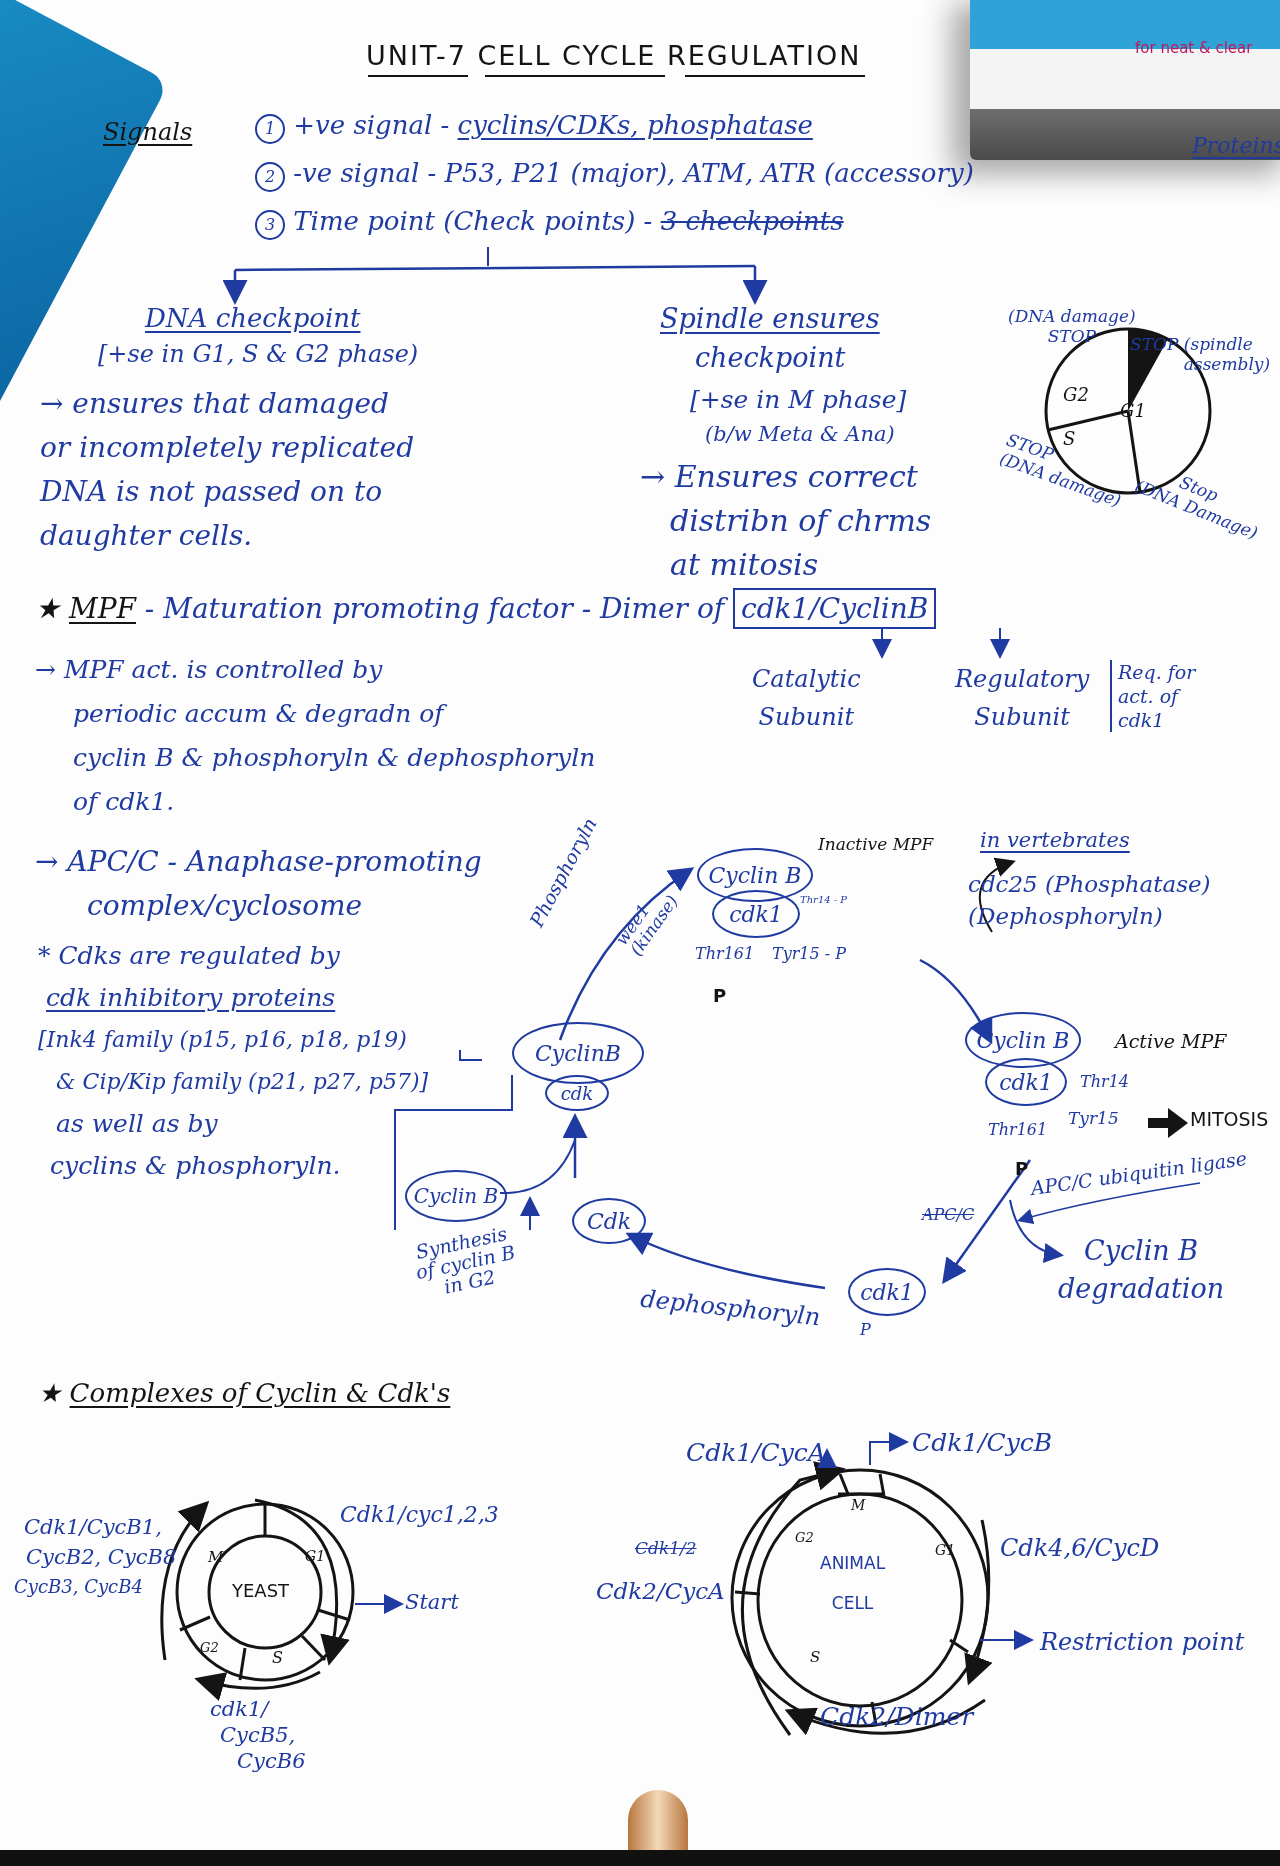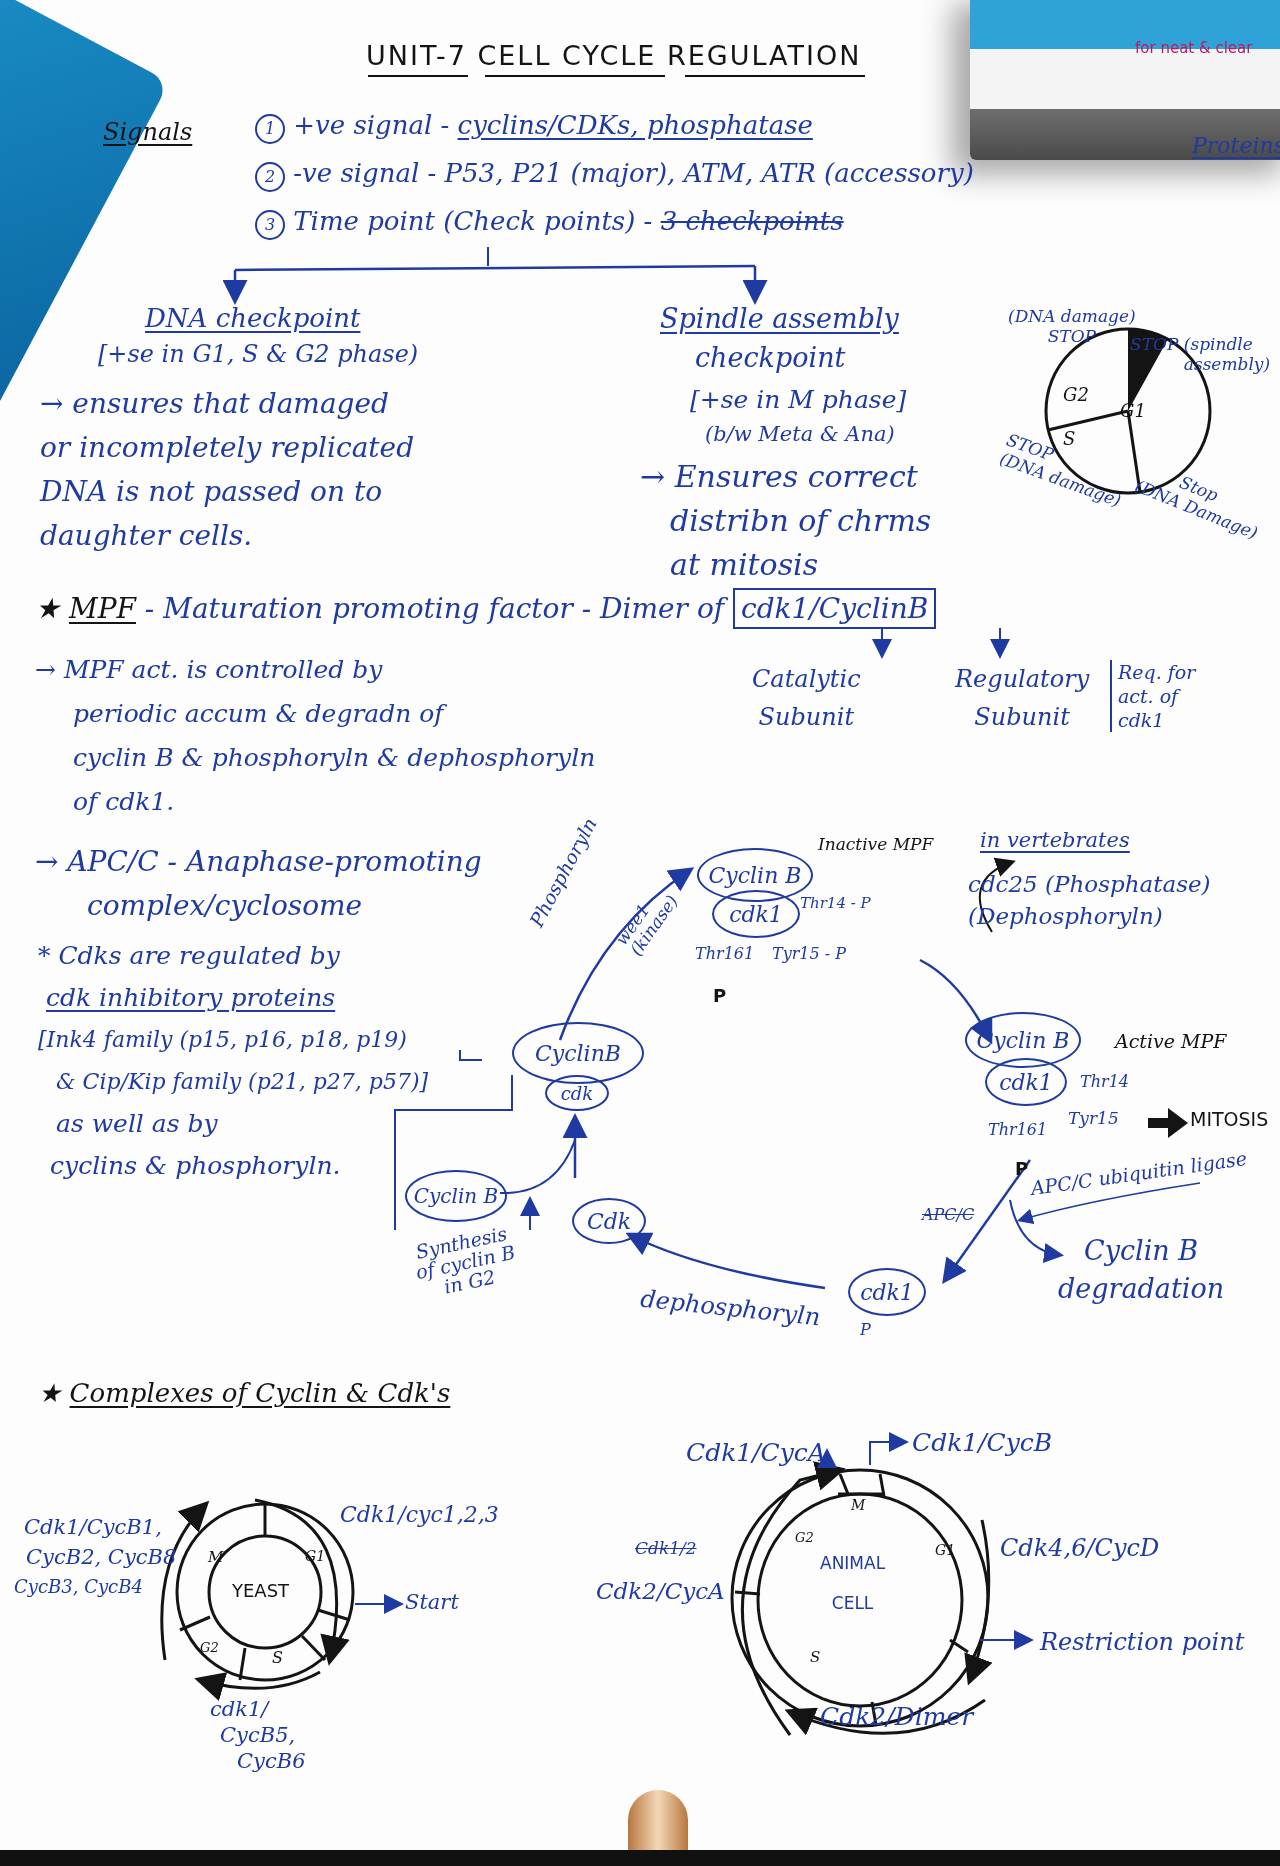--- a/index.html
+++ b/index.html
@@ -127,21 +127,21 @@
 
 <div class="abs hw u" style="left:145px;top:303px;font-size:26px;">DNA checkpoint</div>
 <div class="abs hw" style="left:98px;top:340px;font-size:24px;">[+se in G1, S &amp; G2 phase)</div>
 <div class="abs hw" style="left:40px;top:382px;font-size:28px;line-height:44px;">
   <div>→ ensures that damaged</div>
   <div>or incompletely replicated</div>
   <div>DNA is not passed on to</div>
   <div>daughter cells.</div>
 </div>
 
-<div class="abs hw u" style="left:660px;top:303px;font-size:27px;">Spindle assembly</div>
+<div class="abs hw u" style="left:660px;top:303px;font-size:27px;">Spindle ensures</div>
 <div class="abs hw" style="left:695px;top:342px;font-size:27px;">checkpoint</div>
 <div class="abs hw" style="left:690px;top:385px;font-size:25px;">[+se in M phase]</div>
 <div class="abs hw" style="left:705px;top:422px;font-size:21px;">(b/w Meta &amp; Ana)</div>
 <div class="abs hw" style="left:640px;top:455px;font-size:30px;line-height:44px;">
   <div>→ Ensures correct</div>
   <div style="padding-left:30px">distribn of chrms</div>
   <div style="padding-left:30px">at mitosis</div>
 </div>
 
 <div class="abs hw" style="left:1063px;top:384px;font-size:18px;color:#141414;">G2</div>
@@ -200,21 +200,21 @@
   <div class="u" style="padding-left:8px">cdk inhibitory proteins</div>
   <div style="font-size:22px">[Ink4 family (p15, p16, p18, p19)</div>
   <div style="font-size:22px;padding-left:18px">&amp; Cip/Kip family (p21, p27, p57)]</div>
   <div style="padding-left:18px">as well as by</div>
   <div style="padding-left:12px">cyclins &amp; phosphoryln.</div>
 </div>
 
 <div class="oval hw" style="left:697px;top:848px;width:112px;height:50px;">Cyclin B</div>
 <div class="oval hw" style="left:712px;top:890px;width:84px;height:44px;">cdk1</div>
 <div class="abs hw blk" style="left:818px;top:834px;font-size:17px;">Inactive MPF</div>
-<div class="abs hw" style="left:800px;top:894px;font-size:15px;">Thr14 - P</div>
+<div class="abs hw" style="left:800px;top:894px;font-size:10px;">Thr14 - P</div>
 <div class="abs hw" style="left:772px;top:944px;font-size:16px;">Tyr15 - P</div>
 <div class="abs hw" style="left:695px;top:944px;font-size:16px;">Thr161</div>
 <div class="abs blk" style="left:713px;top:985px;font-size:18px;font-weight:bold;">P</div>
 <div class="abs hw" style="left:525px;top:920px;font-size:19px;transform:rotate(-62deg);transform-origin:left top;">Phosphoryln</div>
 <div class="abs hw" style="left:612px;top:938px;font-size:17px;transform:rotate(-55deg);transform-origin:left top;line-height:18px;">
   <div>wee1</div>
   <div>(kinase)</div>
 </div>
 <div class="abs hw u" style="left:980px;top:828px;font-size:21px;">in vertebrates</div>
 <div class="abs hw" style="left:968px;top:868px;font-size:23px;line-height:32px;">

